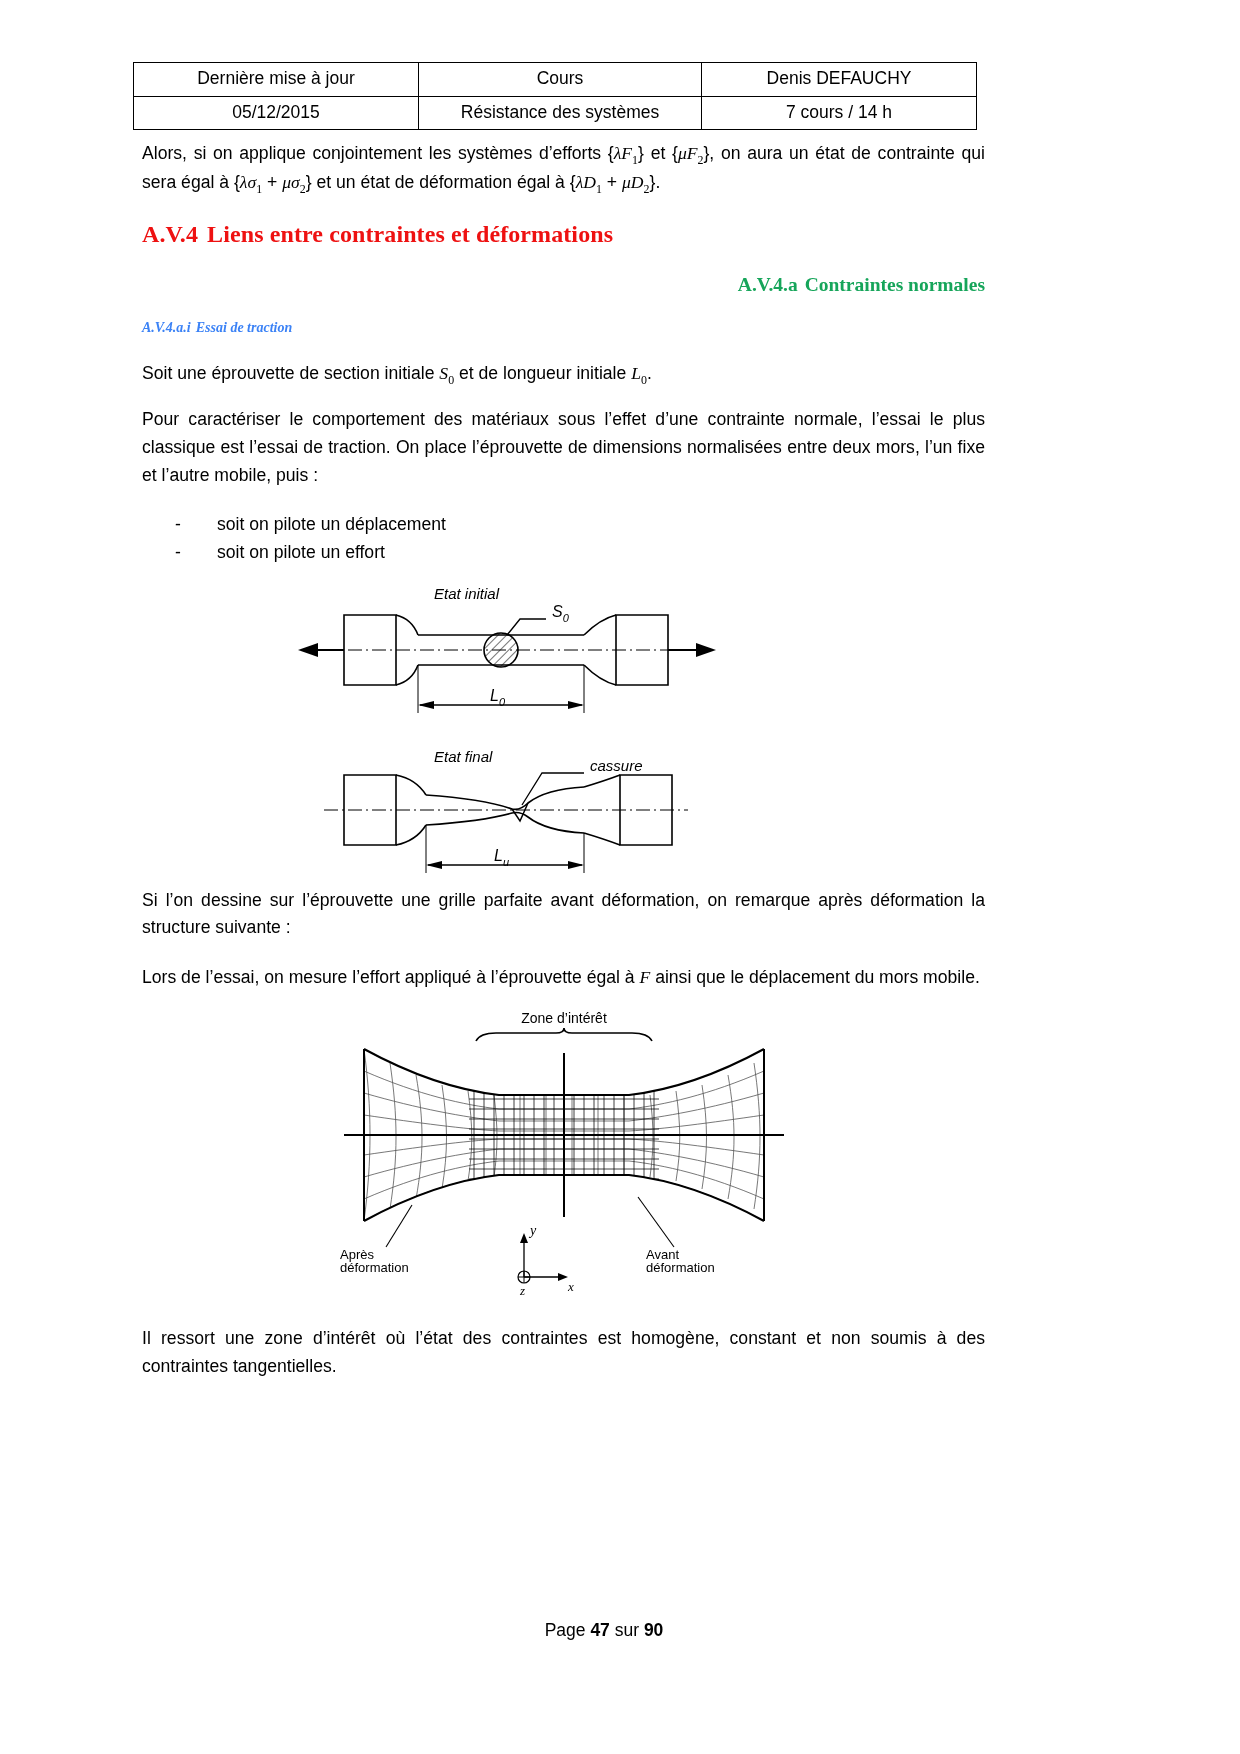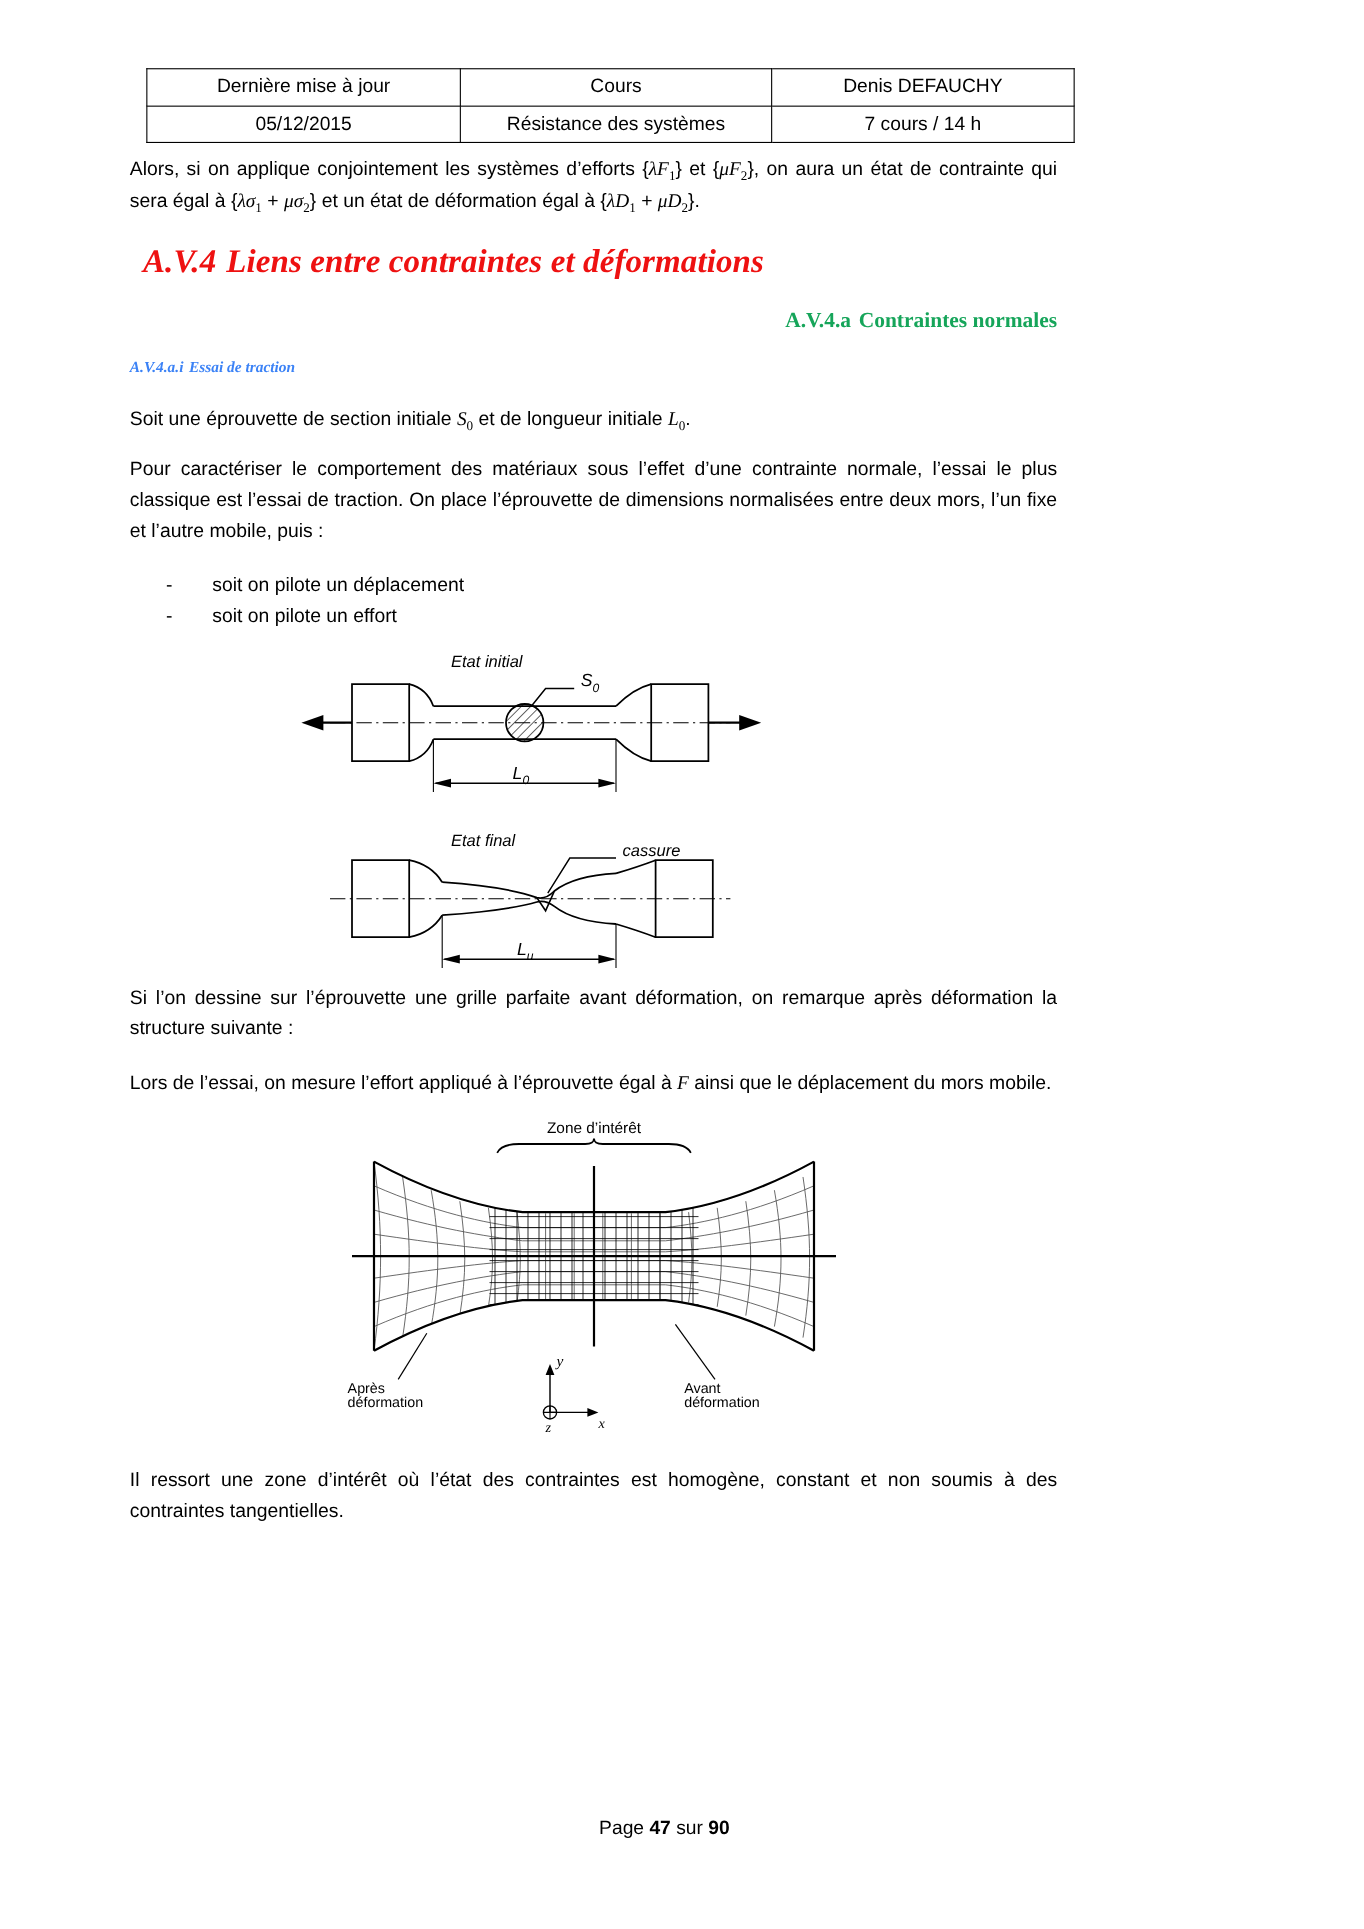--- a/index.html
+++ b/index.html
@@ -40,21 +40,21 @@
     padding: 4px 2px 5px 2px;
     font-family: "Liberation Sans", sans-serif;
   }
   .hdr-table col.c1 { width: 285px; }
   .hdr-table col.c2 { width: 283px; }
   .hdr-table col.c3 { width: 275px; }
 
   
   .content {
     position: absolute;
-    left: 118px;
+    left: 142px;
     top: 140px;
     width: 843px;
   }
   p.body {
     font-size: 17.6px;
     line-height: 1.58;
     margin: 0 0 17px 0;
     text-align: justify;
     font-family: "Liberation Sans", sans-serif;
   }
@@ -65,24 +65,23 @@
   sub.sm {
     font-size: 0.68em;
     font-style: normal;
     font-family: "Liberation Serif", serif;
   }
 
   h2.h-red {
     color: #ee1111;
     font-family: "Liberation Serif", serif;
     font-weight: bold;
-    font-size: 30px;
-    margin: 22px 0 26px 12px;
+    font-size: 24px;
+    margin: 22px 0 26px 0;
     letter-spacing: 0.1px;
-    font-style: italic;
   }
   h2.h-red .num { margin-right: 9px; }
 
   h3.h-green {
     color: #16a55a;
     font-family: "Liberation Serif", serif;
     font-weight: bold;
     font-size: 19.5px;
     margin: 0 0 24px 0;
     text-align: right;
@@ -125,21 +124,20 @@
 
   
   .footer {
     position: absolute;
     left: 0;
     top: 1620px;
     width: 1208px;
     text-align: center;
     font-size: 17.5px;
     font-family: "Liberation Sans", sans-serif;
-    margin-top: 31px;
   }
   .footer b { font-weight: bold; }
 </style>
 </head>
 <body>
 
 <div class="page">
 
   <table class="hdr-table">
     <colgroup>

